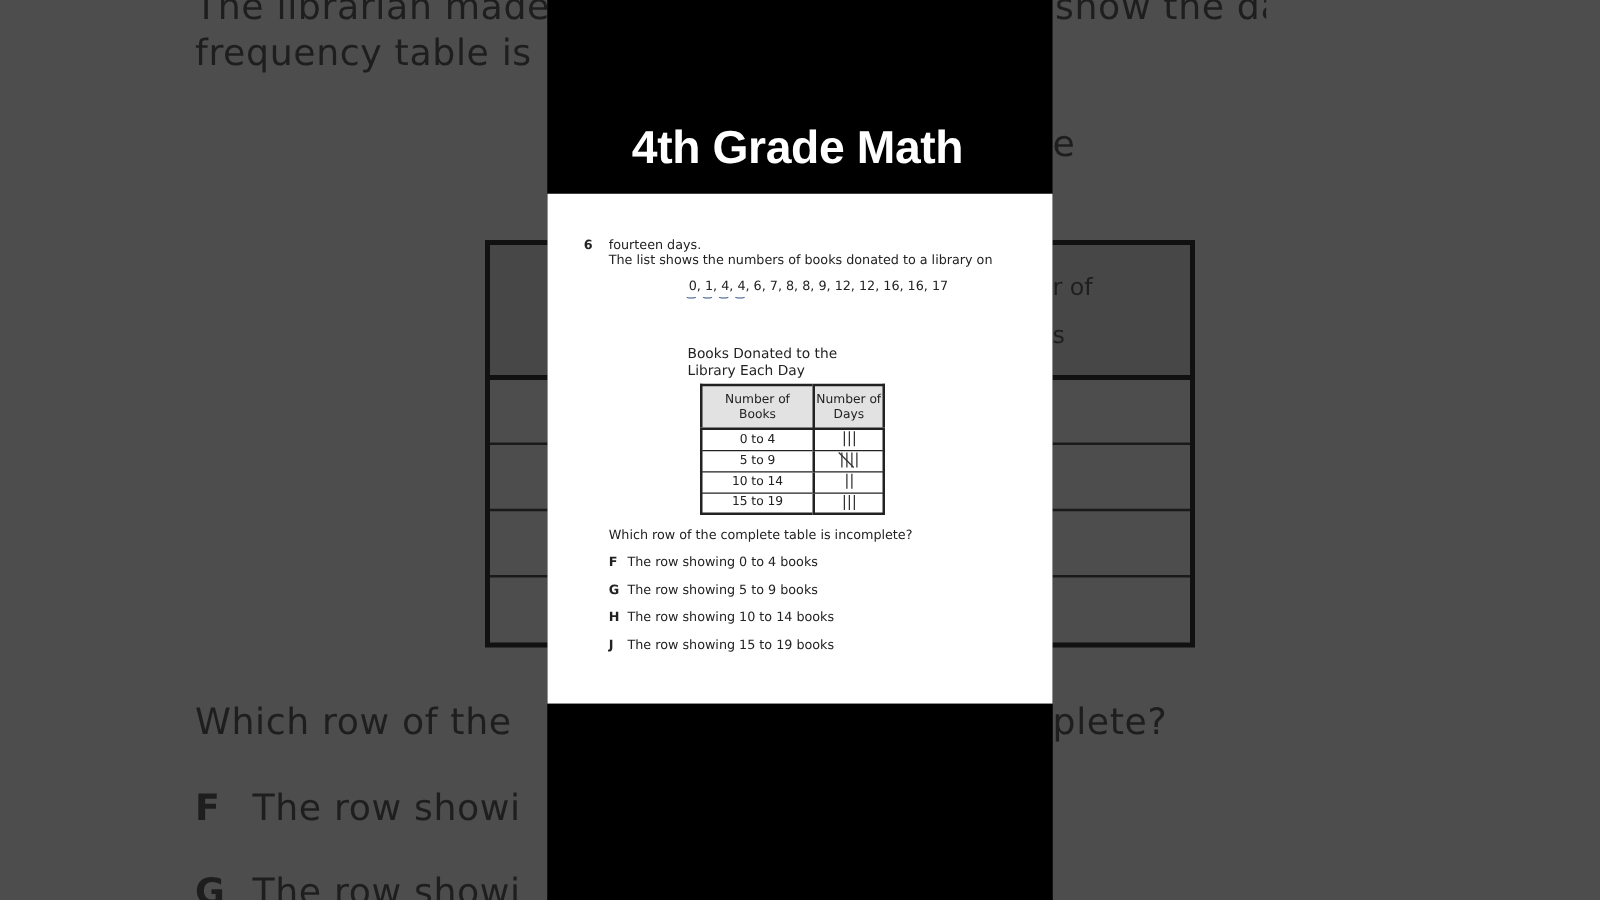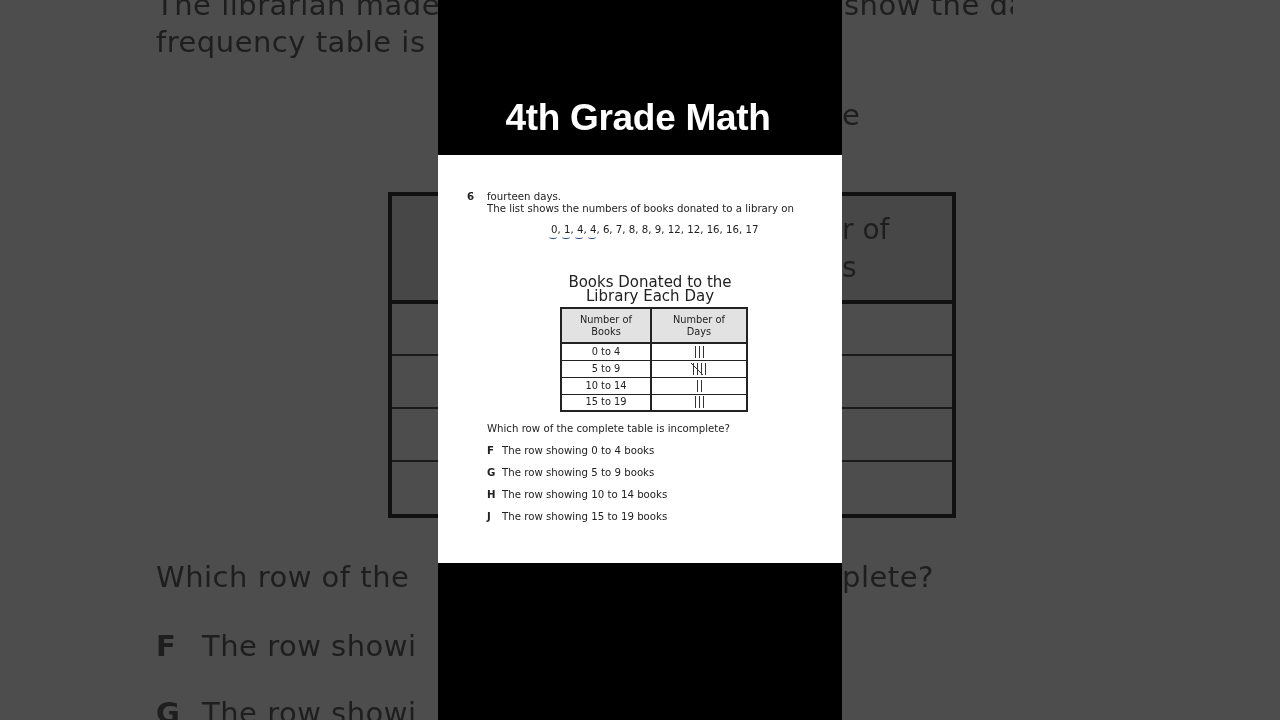--- a/index.html
+++ b/index.html
@@ -6,38 +6,38 @@
     html, body { width: 1280px; height: 720px; overflow: hidden; background: #4d4d4d; }
     body { position: relative; font-family: "DejaVu Sans", sans-serif; }
 
     
     .bg { position: absolute; left: 0; top: 0; width: 1013px; height: 720px; color: #1e1e1e; overflow: hidden; }
     .bg-text { position: absolute; font-size: 29px; line-height: 38px; white-space: nowrap; letter-spacing: 0.5px; }
     .bg-table { position: absolute; left: 388px; top: 192px; width: 568px; height: 326px; border: 4px solid #111; }
     .bg-table .hdr { position: absolute; left: 0; top: 0; right: 0; height: 108px; background: #474747; border-bottom: 4px solid #111; }
     .bg-table .row { position: absolute; left: 0; right: 0; height: 2px; background: #1a1a1a; }
     .bg-table .vline { position: absolute; top: 0; bottom: 0; left: 282px; width: 3px; background: #111; }
-    .bg-hdr-text { position: absolute; font-size: 28px; line-height: 36px; white-space: nowrap; }
+    .bg-hdr-text { position: absolute; font-size: 19px; line-height: 36px; white-space: nowrap; }
     .bg-letter { font-weight: bold; display: inline-block; width: 46px; }
 
     
     .panel { position: absolute; left: 438px; top: 0; width: 404px; height: 720px; background: #000; }
     .title-bar { position: absolute; left: 0; top: 0; width: 400px; height: 155px; background: #000; }
     .title { position: absolute; left: 0; right: 0; top: 96px; text-align: center; color: #fff;
              font-family: "Liberation Sans", sans-serif; font-weight: bold; font-size: 37px; line-height: 44px; letter-spacing: -0.3px; }
     .page { position: absolute; left: 0; top: 155px; width: 404px; height: 408px; background: #fff; color: #222;
             font-size: 10.2px; line-height: 12px; }
     .qnum { position: absolute; left: 29px; top: 36px; font-weight: bold; }
     .para { position: absolute; left: 49px; width: 330px; }
     .data-list { position: absolute; left: 113px; top: 69px; white-space: nowrap; }
     .data-list .u { position: relative; }
     .data-list .u::after { content: ""; position: absolute; left: -2px; right: 0; bottom: -4px; height: 3px;
                            border-bottom: 1.5px solid #1a3f7a; border-radius: 0 0 60% 60%; }
-    .tbl-title { position: absolute; left: 112px; width: 200px; top: 121px; text-align: center; font-size: 15px; line-height: 13.5px; }
-    table.freq { position: absolute; left: 122px; top: 152px; width: 188px; border-collapse: collapse; border: 2px solid #222; padding-left: 18px; }
+    .tbl-title { position: absolute; left: 112px; width: 200px; top: 121px; text-align: left; font-size: 11px; line-height: 13.5px; }
+    table.freq { position: absolute; left: 122px; top: 152px; width: 148px; border-collapse: collapse; border: 2px solid #222; padding-left: 18px; }
     table.freq th { background: #e2e2e2; font-weight: normal; font-size: 9.8px; line-height: 11.5px; height: 35px;
                     border: 1px solid #222; border-bottom: 2px solid #222; text-align: center; }
     table.freq td { font-size: 9.8px; height: 17px; border: 1px solid #222; text-align: center; padding: 0; }
     table.freq th:first-child, table.freq td:first-child { width: 90px; border-right: 2px solid #222; }
     .tally { display: inline-block; position: relative; height: 12px; vertical-align: middle; }
     .tally i { display: inline-block; width: 1px; height: 12px; background: #333; margin: 0 1.5px; vertical-align: top; }
     .tally .slash { position: absolute; left: -1px; top: -1px; width: 14px; height: 14px; }
     .question { position: absolute; left: 49px; top: 268px; }
     .choice { position: absolute; left: 49px; white-space: nowrap; }
     .choice .letter { display: inline-block; width: 15px; font-weight: bold; }

